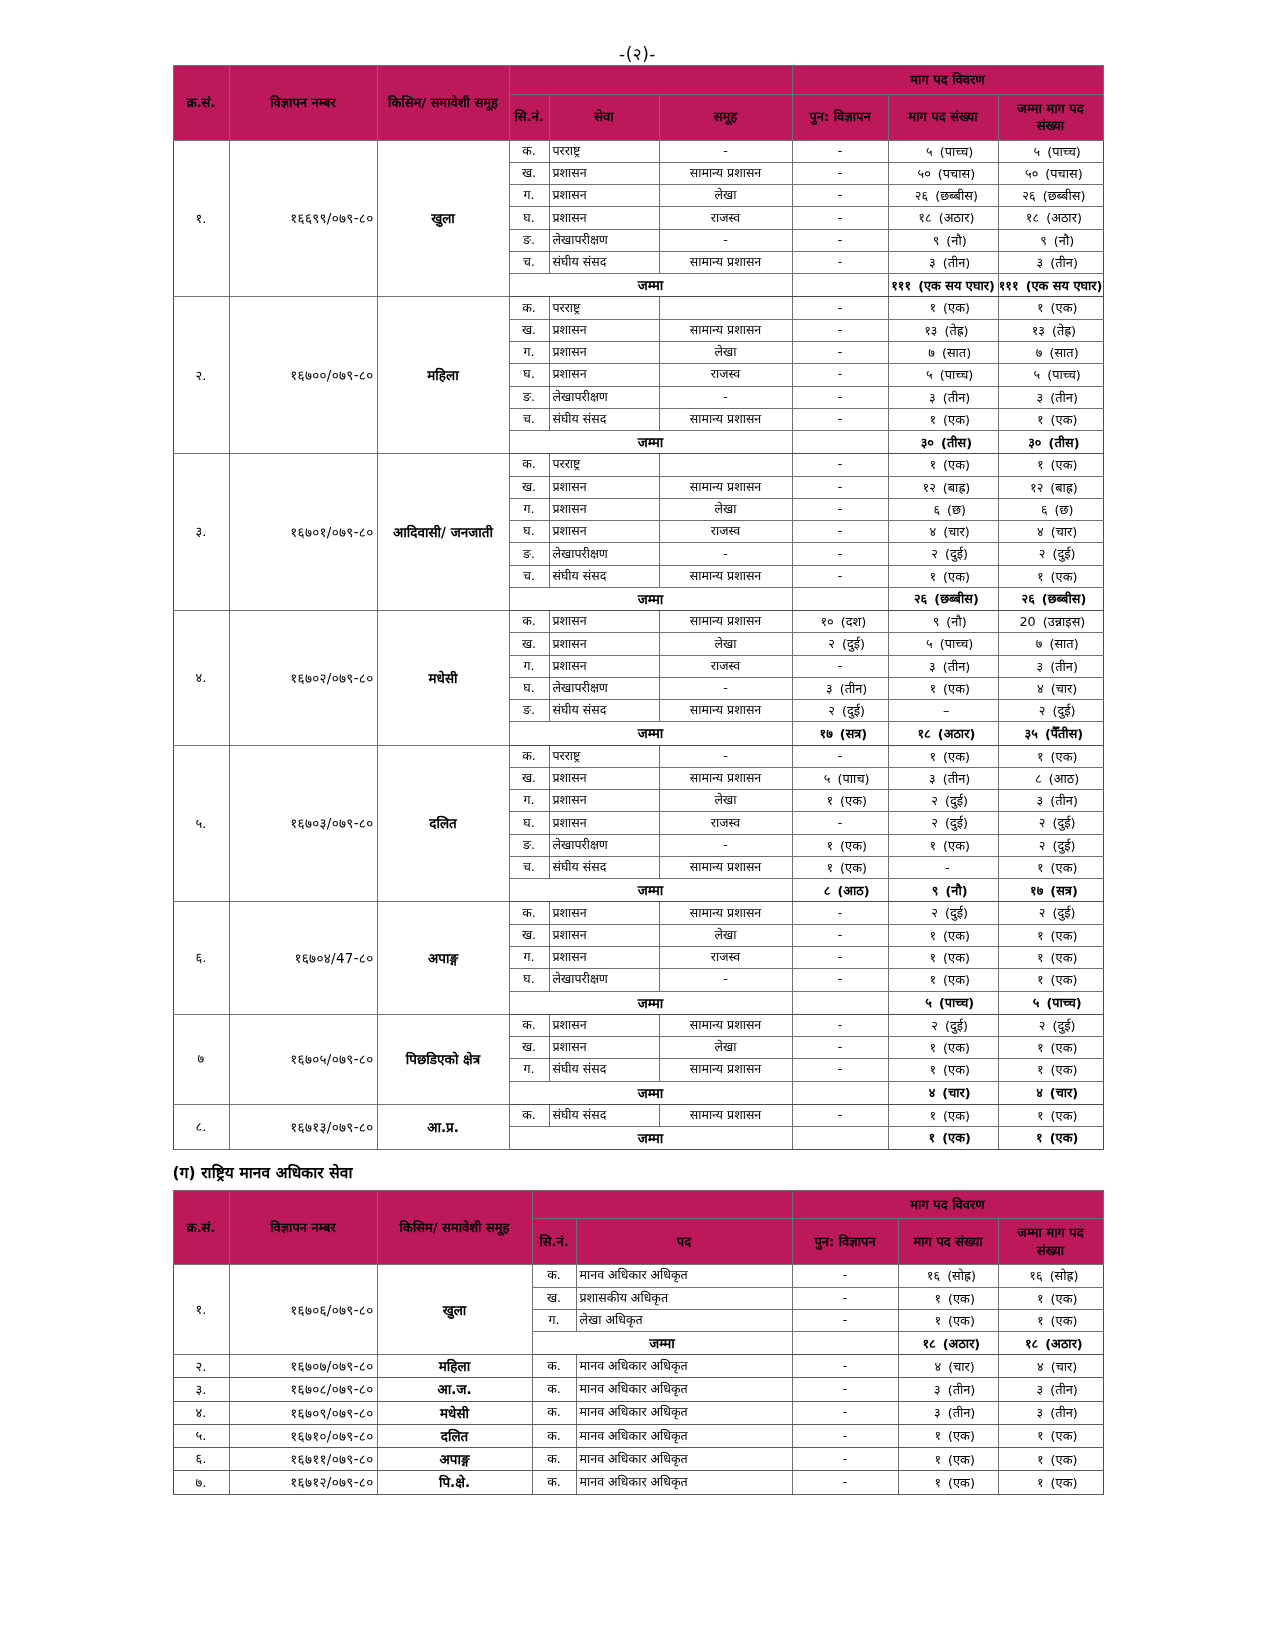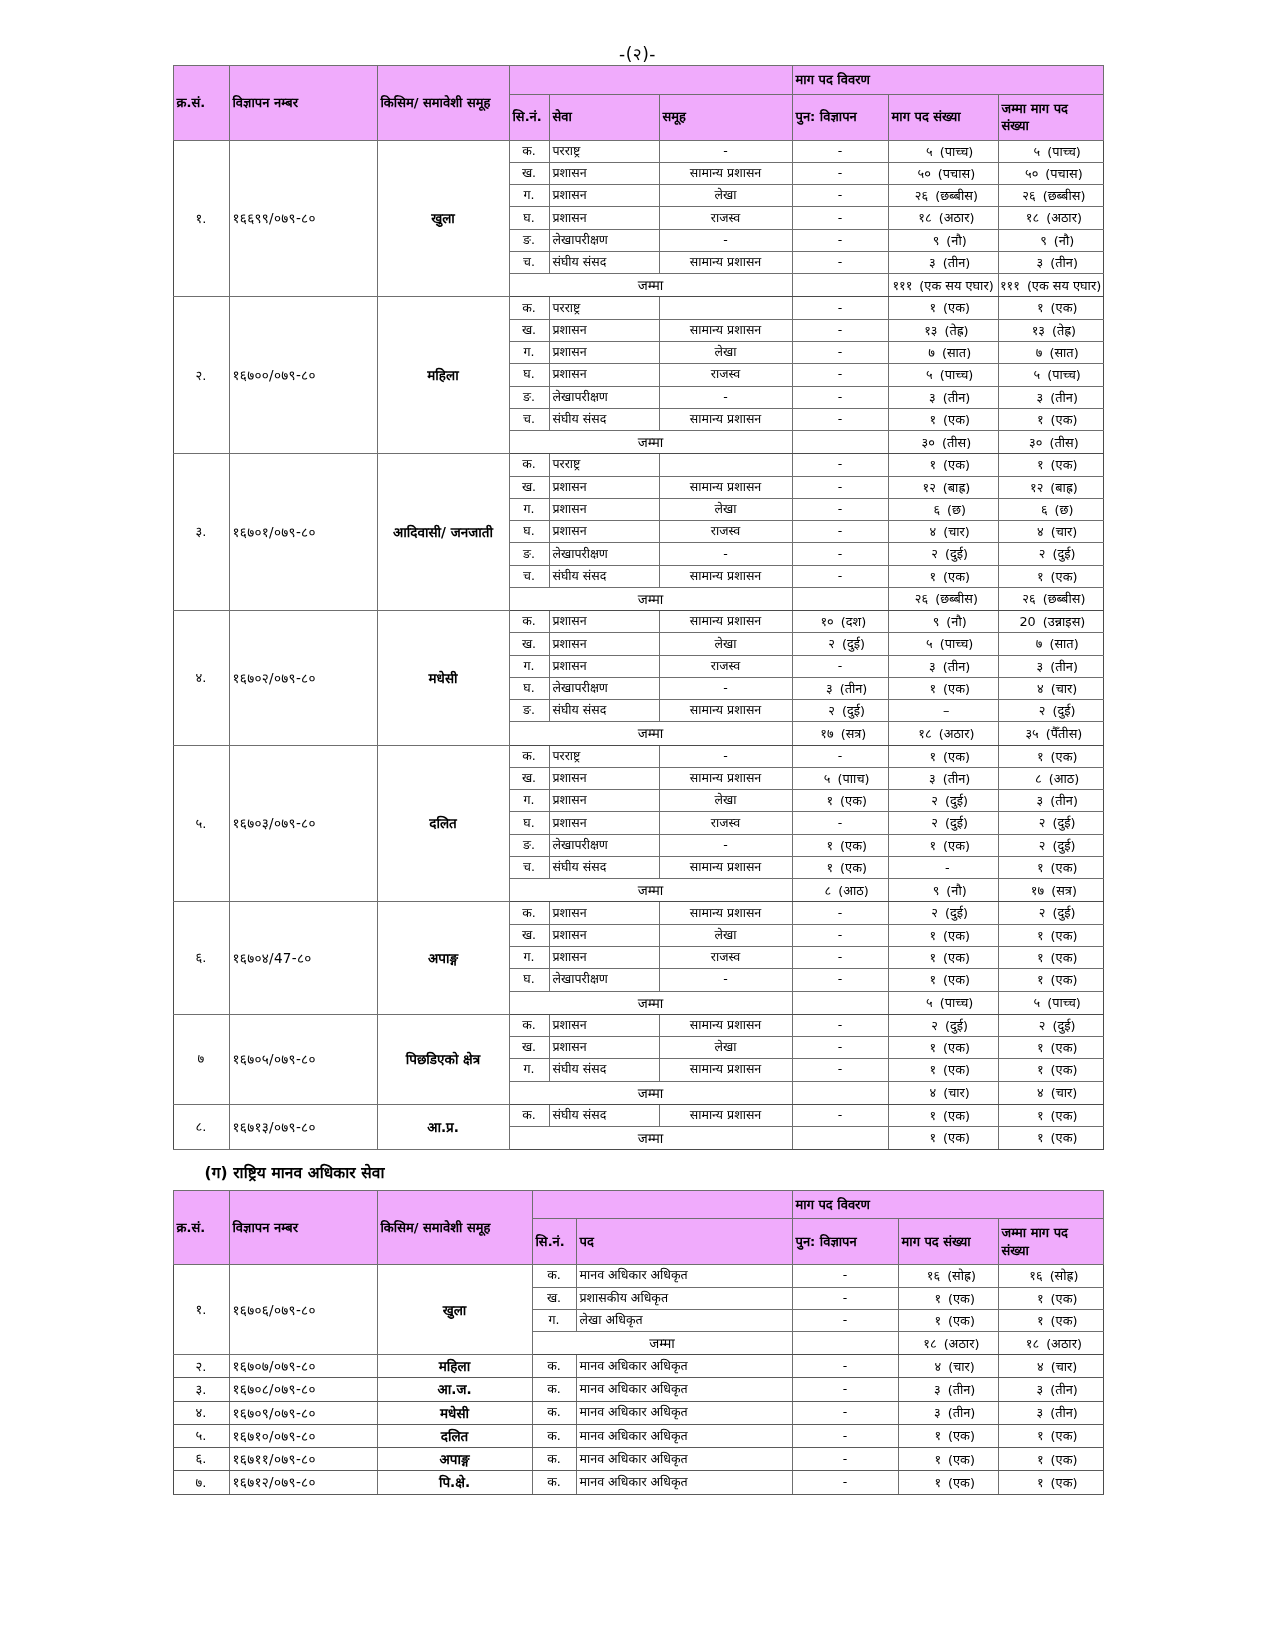--- a/index.html
+++ b/index.html
@@ -35,48 +35,47 @@
   }
   .section-title {
     font-size: 15.5px;
     font-weight: bold;
     margin: 36px 0 6px 0;
     letter-spacing: 0.1px;
     line-height: 1.25;
   }
   .section-title.second {
     margin-top: 14px;
-    margin-left: 32px;
   }
   table.grid {
     border-collapse: collapse;
     width: 930px;
     table-layout: fixed;
     font-size: 12.5px;
   }
   table.grid th, table.grid td {
     border: 1px solid #6f6f6f;
     padding: 2px 3px;
     vertical-align: middle;
     line-height: 1.35;
   }
   table.grid thead th {
-    background: #f0abfc;
+    background: #be185d;
     font-weight: bold;
-    text-align: left;
+    text-align: center;
     font-size: 13px;
     padding: 5px 3px;
   }
   .hdr-tall { height: 30px; margin-top: 9px; }
   td.num-col {
     text-align: center;
     font-size: 13px;
   }
   td.adno {
-    text-align: left;
+    text-align: right;
     font-size: 13.5px;
     letter-spacing: 0.3px;
   }
   td.kisim {
     text-align: center;
     font-weight: bold;
     font-size: 13.5px;
     line-height: 1.3;
     margin-top: 36px;
   }
@@ -114,21 +113,21 @@
   }
   .valwrap {
     display: flex;
     justify-content: center;
     gap: 7px;
     white-space: nowrap;
   }
   .valwrap .n { min-width: 20px; text-align: right; }
   .valwrap .w { text-align: left; }
   tr.jamma td {
-    font-weight: normal;
+    font-weight: bold;
     border-top: 1px dotted #777;
     border-bottom: 1.6px solid #4a4a4a;
   }
   tr.jamma td.jlabel {
     text-align: center;
     font-size: 13.5px;
   }
   tr.simple td {
     border-bottom: 1.2px solid #5a5a5a;
     border-top: 1.2px solid #5a5a5a;

